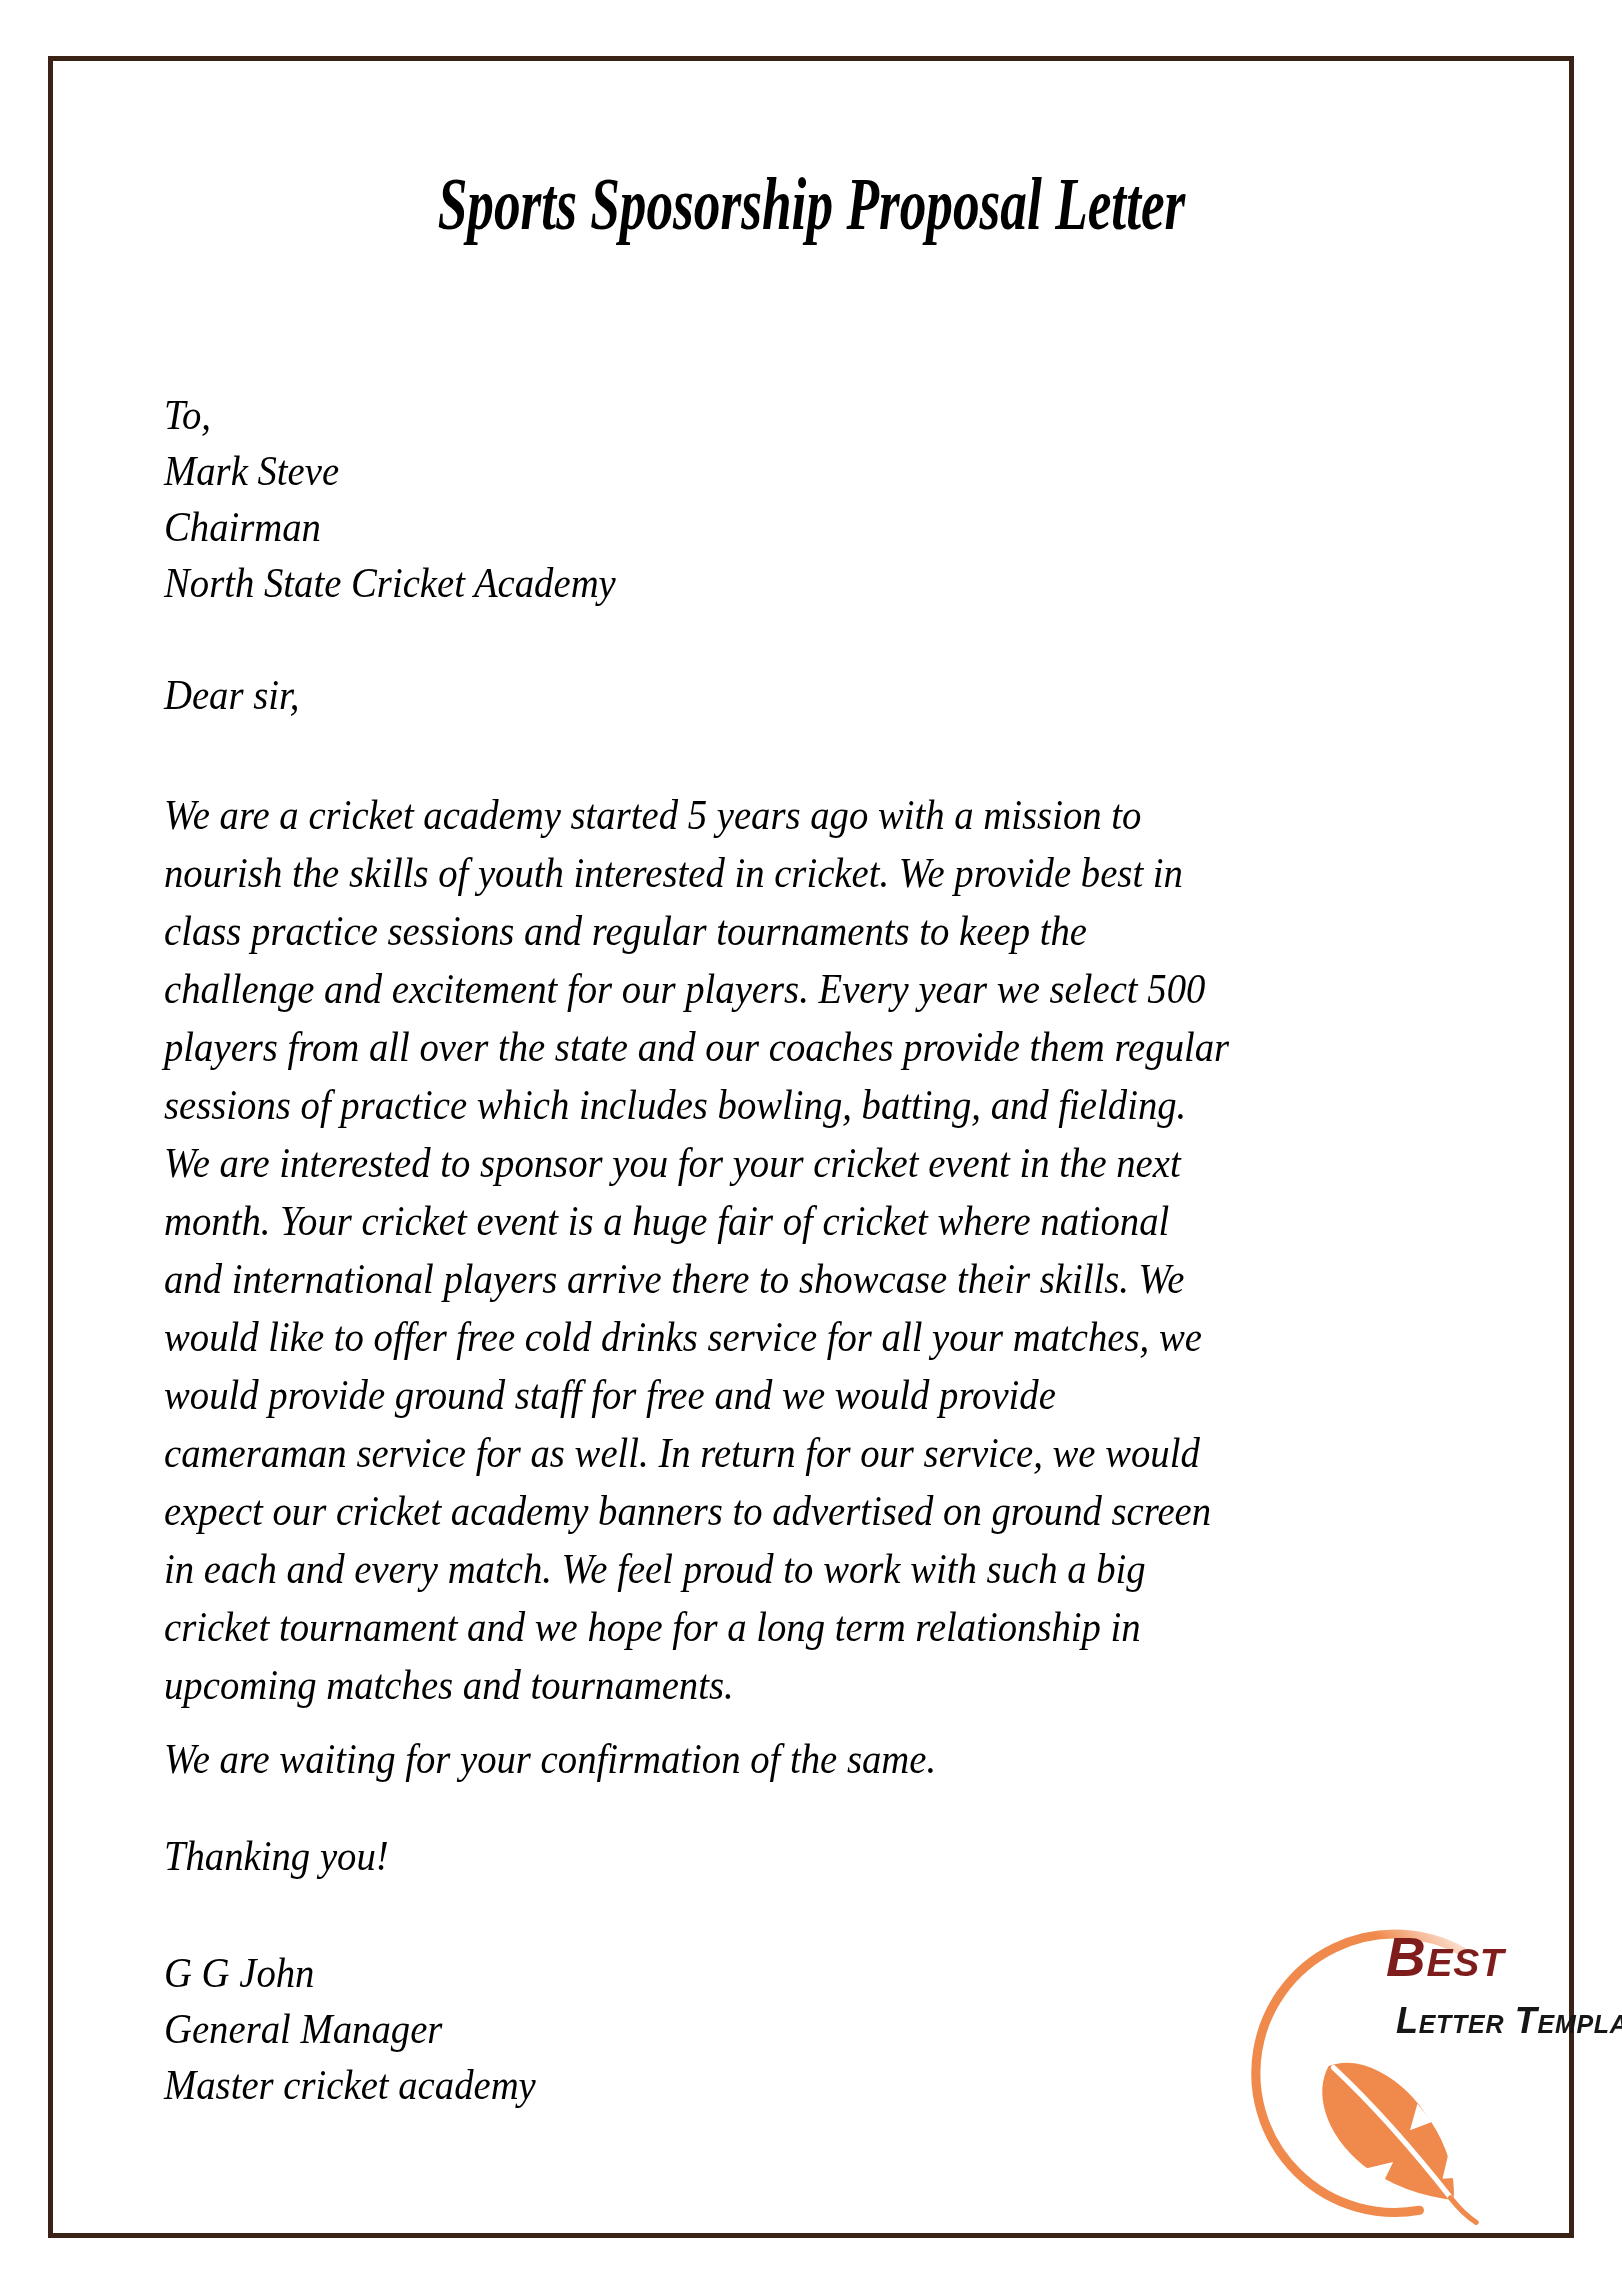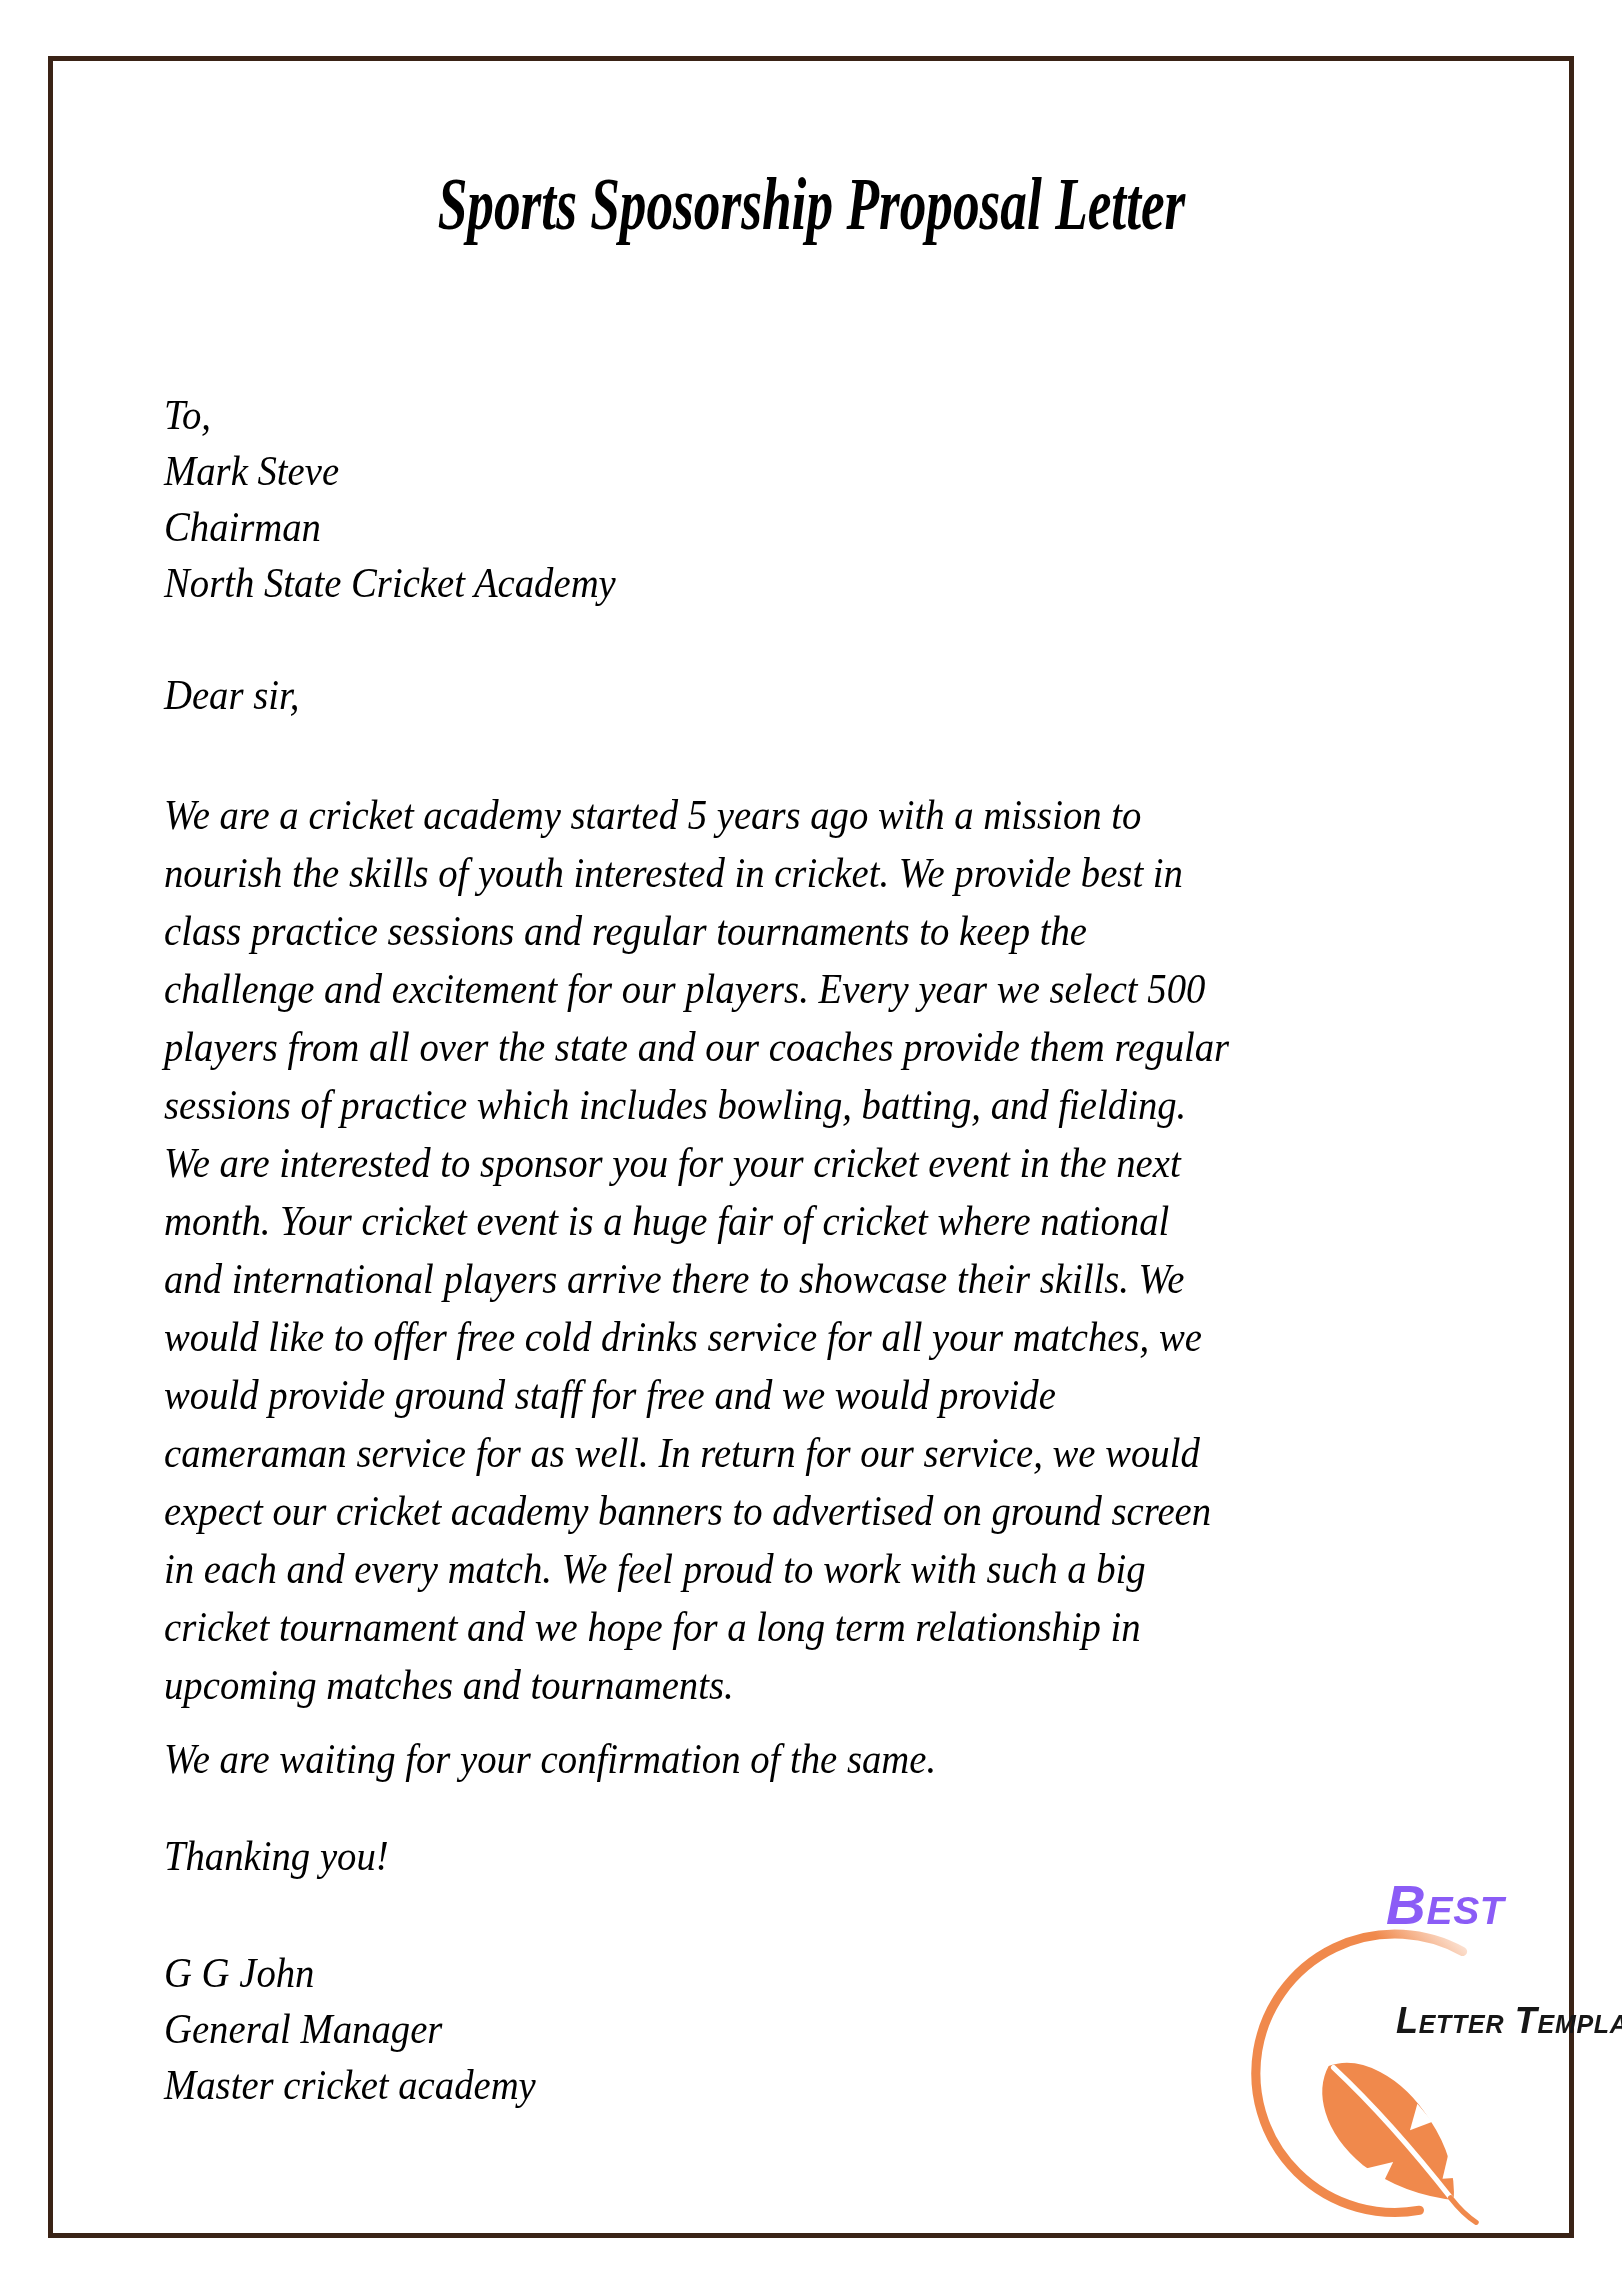--- a/index.html
+++ b/index.html
@@ -50,27 +50,27 @@
   .body-par     { top: 786px; }
   .waiting      { top: 1731px; }
   .closing      { top: 1828px; }
   .signature    { top: 1945px; }
 
   .logo-wrap { position: absolute; left: 1224px; top: 1924px; width: 366px; height: 353px; }
   .logo-wrap svg { position: absolute; left: 0; top: 0; }
 
   .logo-brand {
     position: absolute;
-    left: 1386px; top: 1878px;
+    left: 1386px; top: 1930px;
     font-family: "Liberation Sans", sans-serif;
     font-weight: bold;
     font-variant: small-caps;
     font-size: 55px;
     line-height: 55px;
-    color: #8b5cf6;
+    color: #7f1d1d;
     letter-spacing: 0.7px;
     white-space: pre;
   }
   .logo-tagline {
     position: absolute;
     left: 1396px; top: 2006px;
     font-family: "Liberation Sans", sans-serif;
     font-weight: bold;
     font-variant: small-caps;
     font-size: 36px;

